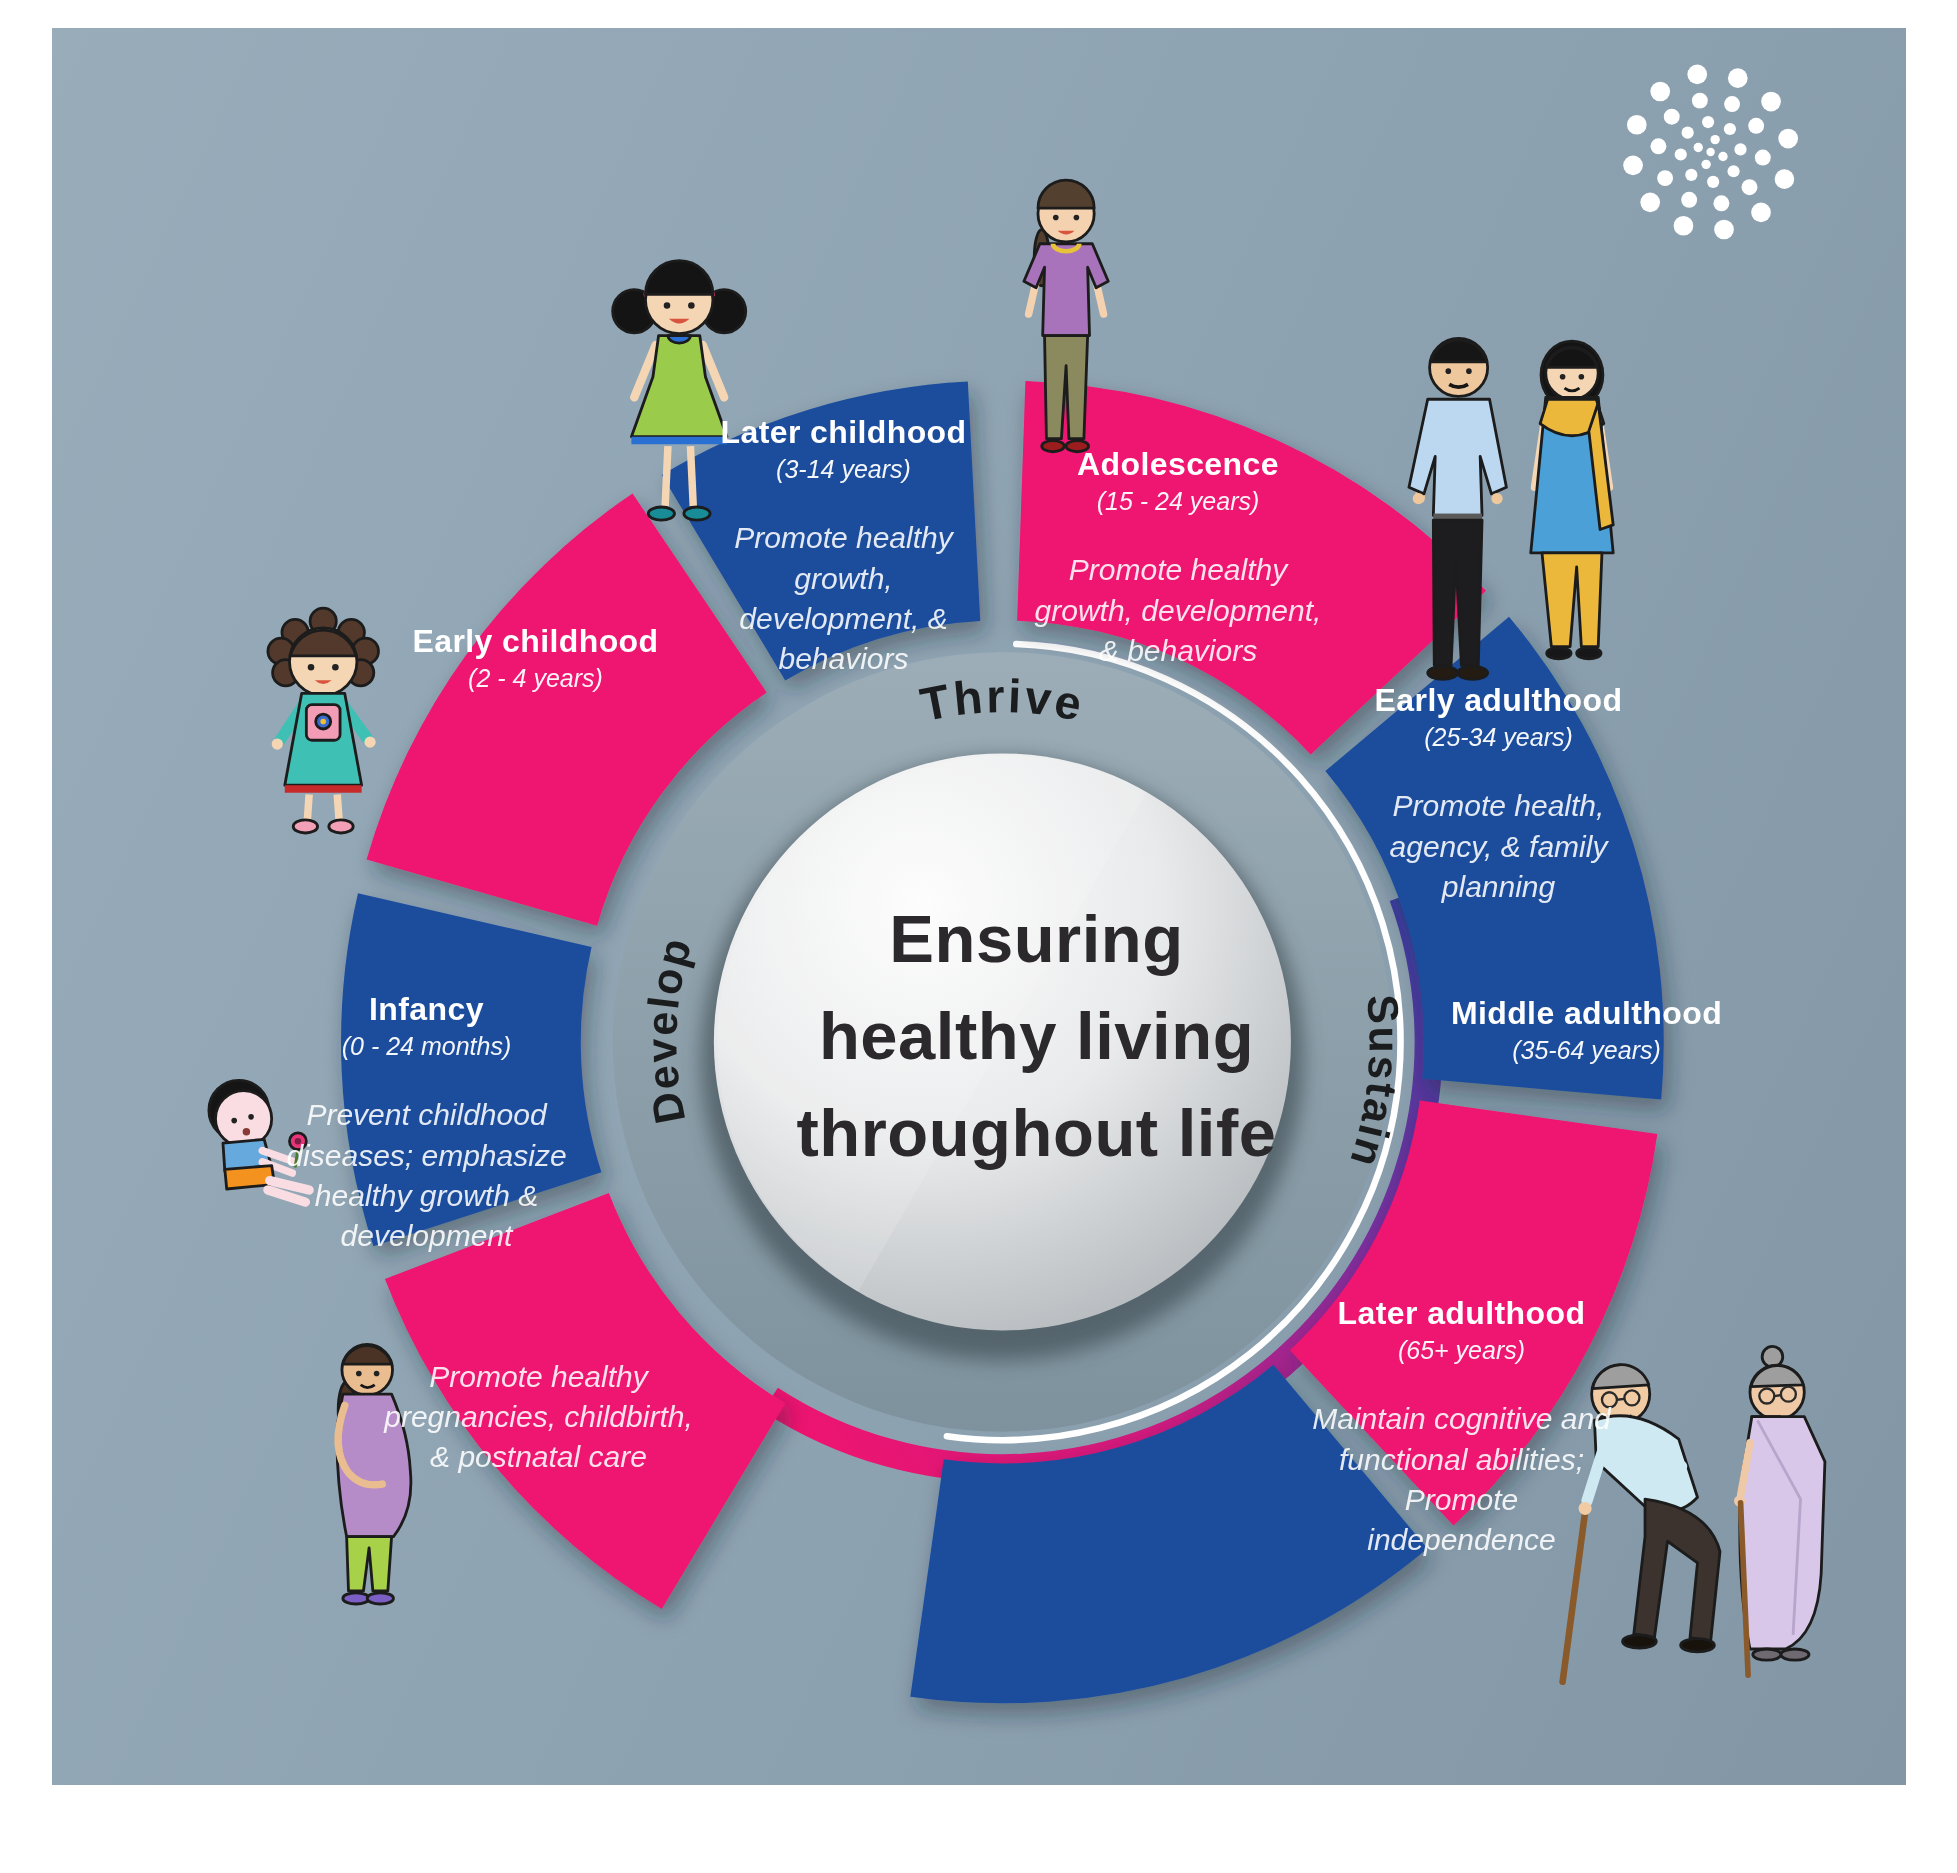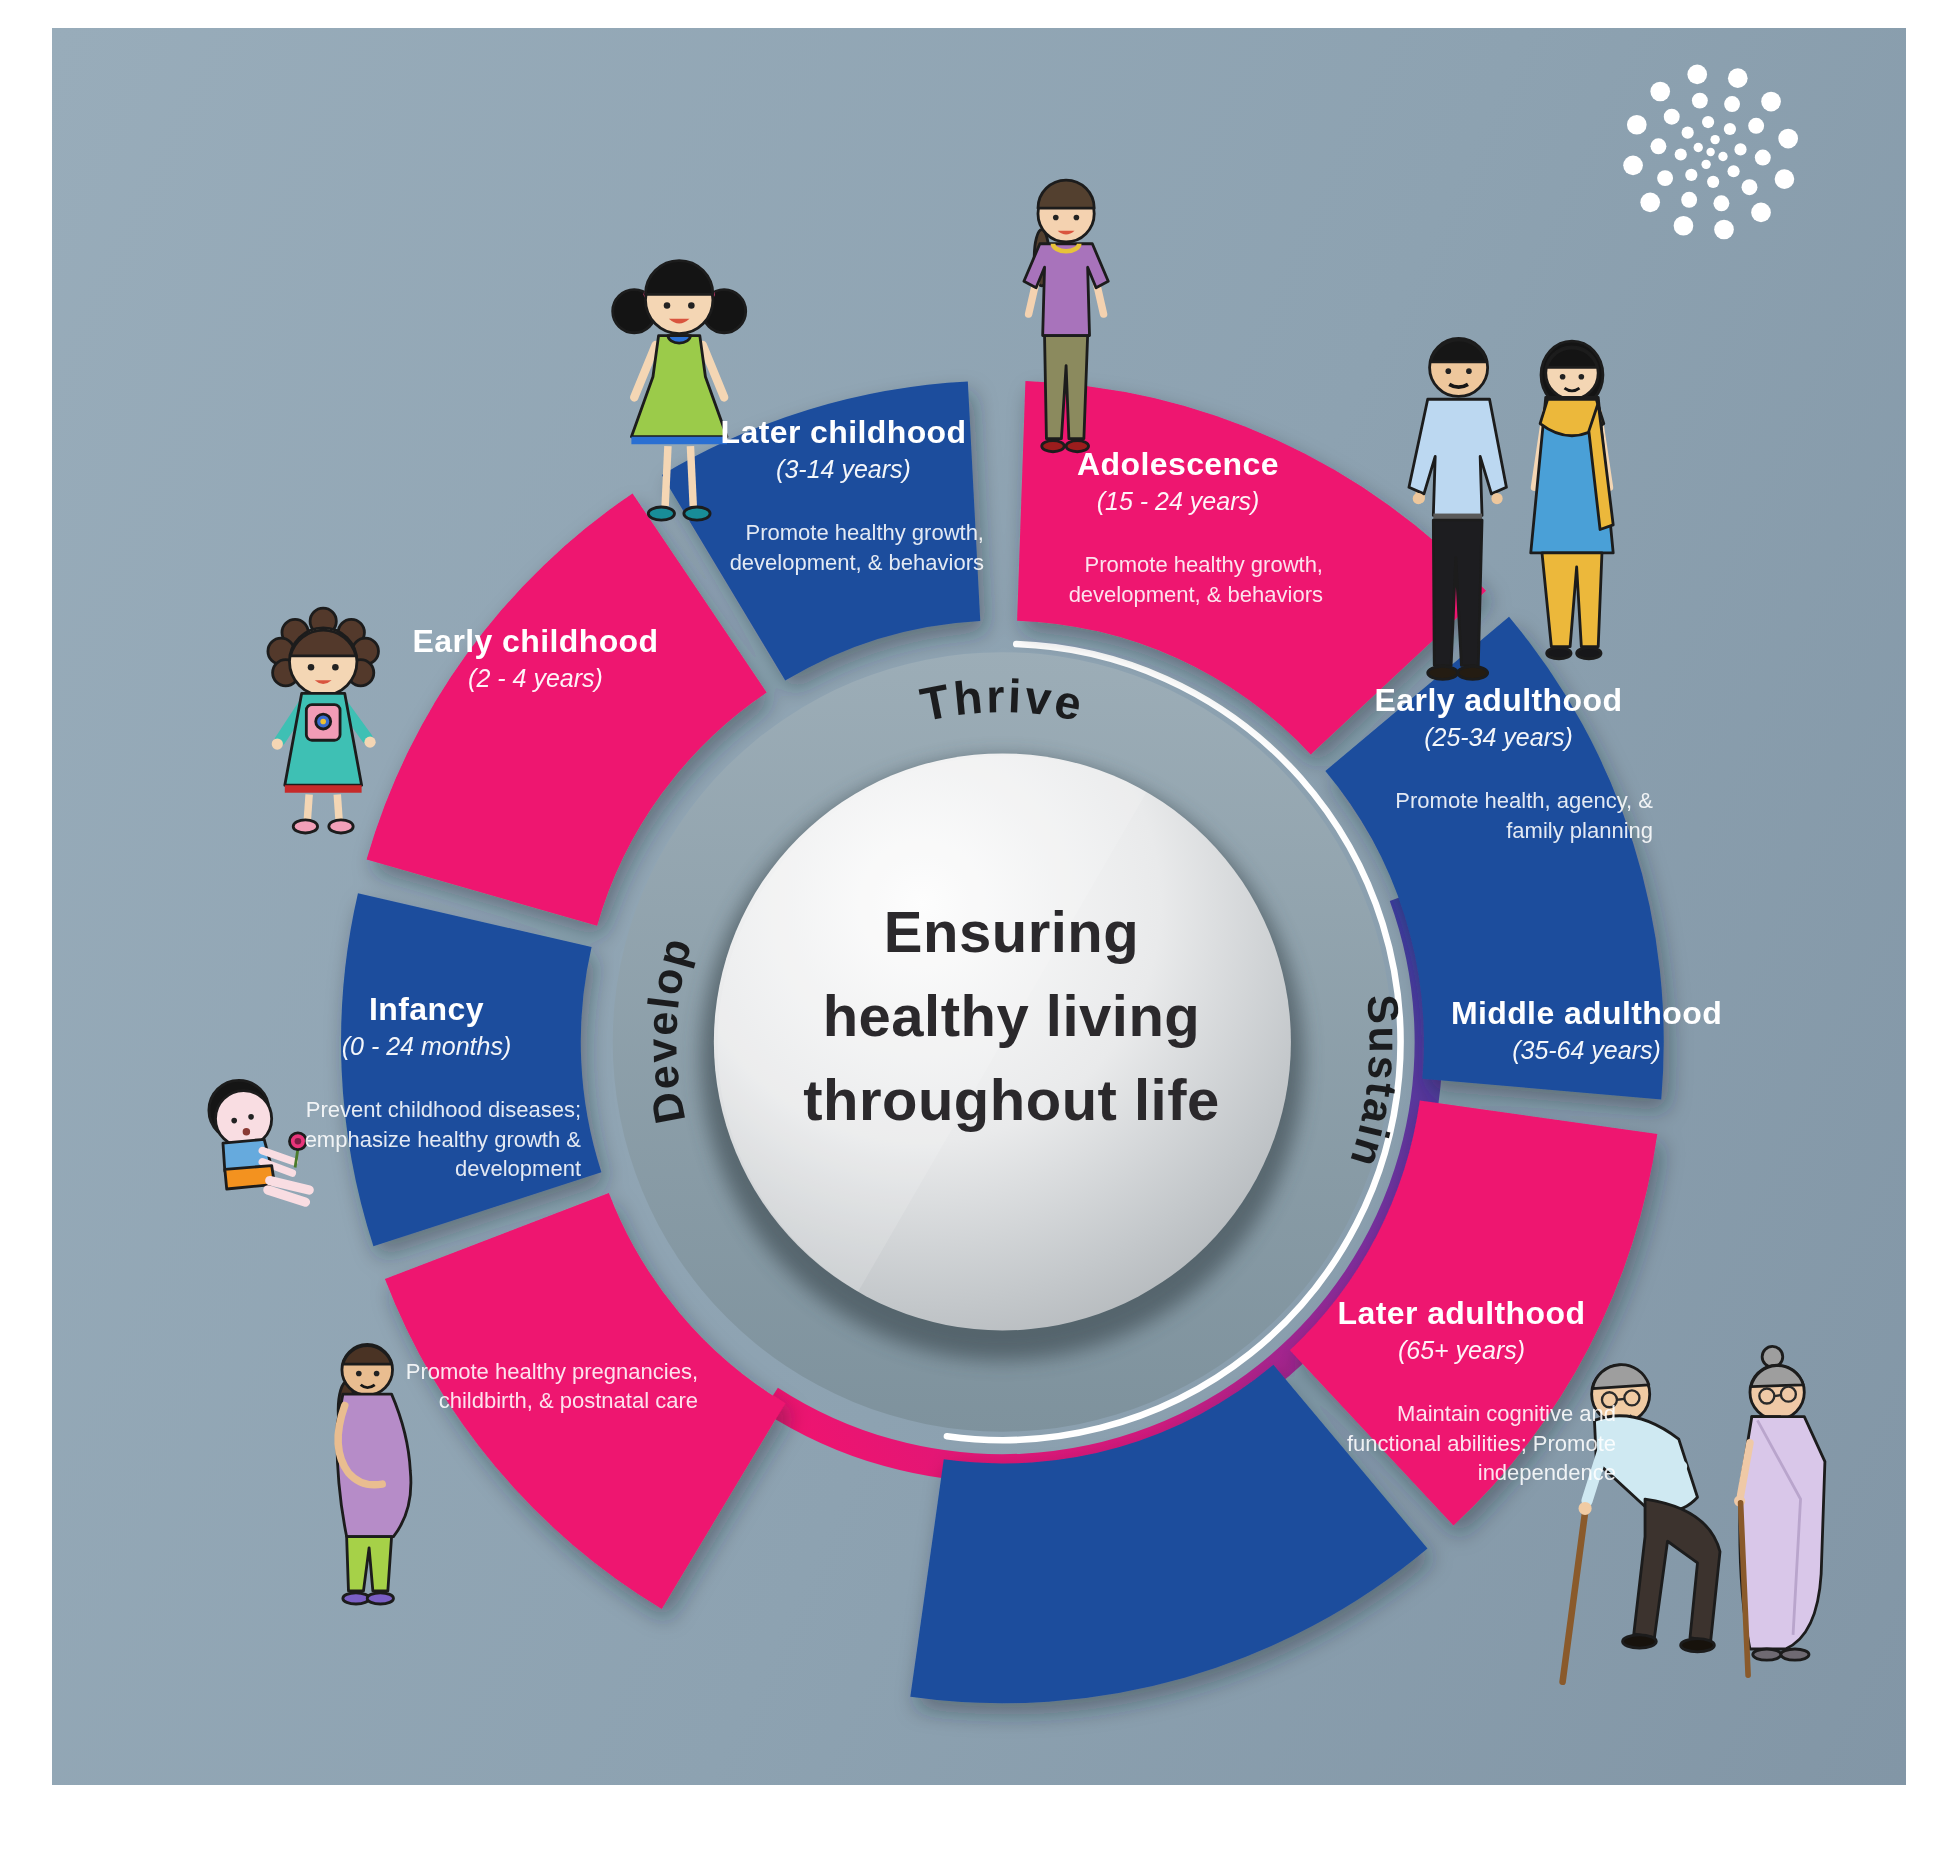--- a/index.html
+++ b/index.html
@@ -5,25 +5,25 @@
   * { margin:0; padding:0; box-sizing:border-box; }
   html,body { width:1957px; height:1874px; background:#ffffff; overflow:hidden;
               font-family:"Liberation Sans", sans-serif; position:relative; }
   .panel { position:absolute; left:52px; top:28px; width:1854px; height:1757px;
            background:linear-gradient(115deg,#98acba 0%,#8da2b1 55%,#8296a6 100%); }
   #scene { position:absolute; left:0; top:0; width:1957px; height:1874px; z-index:2; }
   .seg-label { position:absolute; text-align:center; color:#ffffff; z-index:3; }
   .seg-title { font-size:32px; font-weight:bold; line-height:1.15; letter-spacing:0.4px; }
   .seg-years { font-size:25px; font-style:italic; color:rgba(255,255,255,.95); margin-top:4.7px; }
   .seg-years:empty { display:none; }
-  .seg-desc  { font-size:22px; line-height:1.34;
-               color:rgba(255,255,255,.88); margin-top:34px;text-align:right; }
+  .seg-desc  { font-size:30px; font-style:italic; line-height:1.34;
+               color:rgba(255,255,255,.88); margin-top:34px; }
   .seg-label.tight .seg-desc { margin-top:5.6px; }
-  .center-title { position:absolute; left:721px; top:890px; width:581px; z-index:3;
-                  text-align:center; font-weight:bold; font-size:58px; line-height:1.45;
+  .center-title { position:absolute; left:746px; top:890px; width:581px; z-index:3;
+                  text-align:center; font-weight:bold; font-size:67px; line-height:1.45;
                   color:#2b292c; letter-spacing:0.5px; }
   .ringword { font-family:"Liberation Sans",sans-serif; font-weight:bold; fill:#1b1c1e; }
   .o { stroke:#1c1c1c; stroke-width:3px; stroke-linejoin:round; }
 </style>
 </head>
 <body>
 
 <div class="panel"></div>
 
 <svg id="scene" viewBox="0 0 2089 2000" xmlns="http://www.w3.org/2000/svg">

